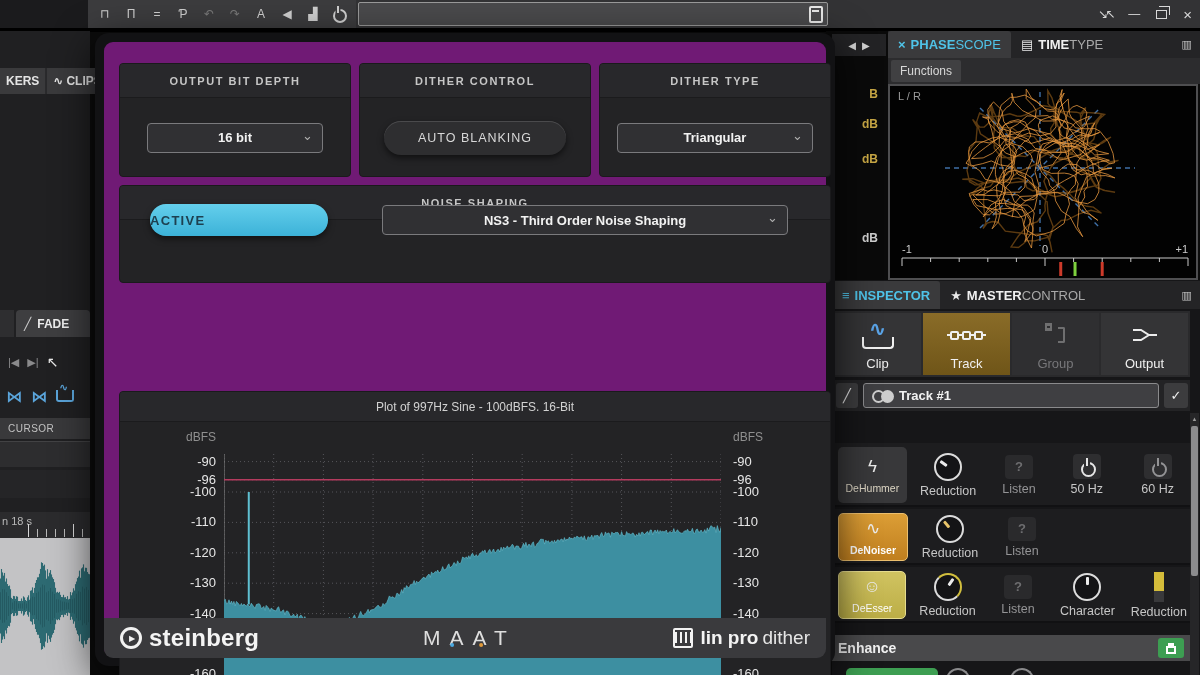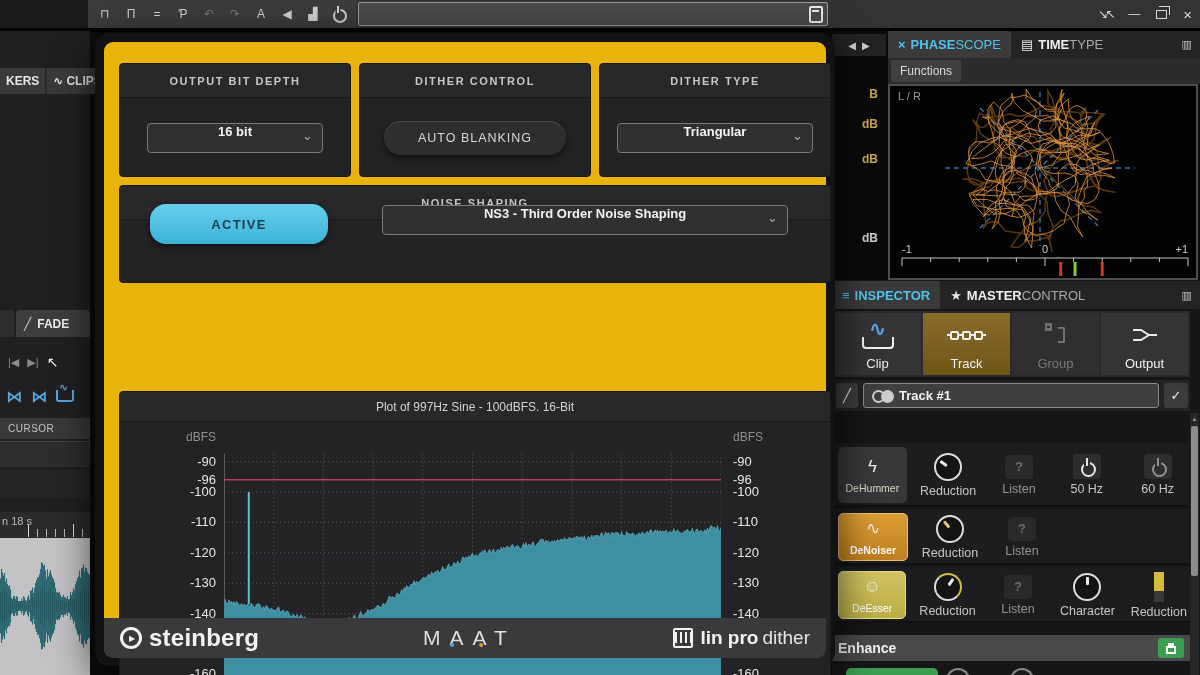--- a/index.html
+++ b/index.html
@@ -38,31 +38,31 @@
   .cursorbar{left:0;top:418px;width:90px;height:21px;background:#39393b;color:#c2c2c2;font-size:10px;display:flex;align-items:center;padding:0 8px;letter-spacing:.05em;}
   .lp-strip1{left:0;top:441px;width:90px;height:26px;background:#2d2d2f;border-top:1px solid #424244;}
   .lp-strip2{left:0;top:470px;width:90px;height:28px;background:#252527;}
   .ruler{left:0;top:512px;width:90px;height:26px;background:#2b2b2d;color:#b8b8b8;font-size:11px;}
   .ruler .lbl{position:absolute;left:2px;top:3px;}
   .ruler .ticks{position:absolute;left:28px;right:0;bottom:1px;height:8px;background-image:repeating-linear-gradient(90deg,#b8b8b8 0 1px,transparent 1px 9px);}
   .ruler .ticks2{position:absolute;left:28px;right:0;bottom:1px;height:13px;background-image:repeating-linear-gradient(90deg,#d8d8d8 0 1px,transparent 1px 45px);}
   .waveбlock{left:0;top:538px;width:90px;height:137px;}
   
   .plugin{left:95px;top:33px;width:740px;height:633px;background:#121214;border-radius:14px;box-shadow:0 10px 40px rgba(0,0,0,.75);}
-  .plugin-inner{position:absolute;left:9px;top:9px;right:9px;bottom:9px;background:#eab308;border-radius:9px;}
+  .plugin-inner{position:absolute;left:9px;top:9px;right:9px;bottom:9px;background:#701a75;border-radius:9px;}
   .gbox{background:#232325;border:1px solid #1a1a1c;border-radius:4px;overflow:hidden;position:relative;}
   .gbox-h{height:34px;background:#28282b;border-bottom:1px solid #1b1b1d;display:flex;align-items:center;justify-content:center;color:#c6c6c6;font-size:11px;font-weight:bold;letter-spacing:.14em;}
   .gbox-body{position:absolute;left:0;right:0;top:35px;bottom:0;display:flex;align-items:center;justify-content:center;}
   .row1{left:15px;top:21px;width:712px;height:114px;display:flex;gap:8px;}
   .row1 .gbox{flex:1;}
-  .dd{height:30px;background:#303033;border:1px solid #7a7a7d;border-radius:4px;display:flex;justify-content:center;color:#f2f2f2;font-weight:bold;font-size:13px;position:relative;cursor:pointer;}
+  .dd{height:30px;background:#303033;border:1px solid #7a7a7d;border-radius:4px;display:flex;align-items:center;justify-content:center;color:#f2f2f2;font-weight:bold;font-size:13px;position:relative;cursor:pointer;}
   .dd .chev{position:absolute;right:9px;top:4px;color:#b0b0b0;font-size:13px;font-weight:normal;}
   .pill-dark{width:182px;height:34px;border-radius:17px;background:#2e2e30;box-shadow:0 3px 6px rgba(0,0,0,.55), inset 0 1px 0 #4a4a4c;color:#d8d8d8;font-size:12.5px;letter-spacing:.08em;display:flex;align-items:center;justify-content:center;cursor:pointer;}
   .row2box{left:15px;top:143px;width:712px;height:98px;}
-  .pill-active{position:absolute;left:30px;top:18px;width:178px;height:40px;border-radius:16px;background:linear-gradient(#64cfec,#3cb2d8);box-shadow:0 3px 6px rgba(0,0,0,.5);color:#1d4050;font-weight:bold;font-size:13px;letter-spacing:.1em;display:flex;align-items:center;justify-content:center;cursor:pointer;}
+  .pill-active{position:absolute;left:30px;top:18px;width:178px;height:32px;border-radius:16px;background:linear-gradient(#64cfec,#3cb2d8);box-shadow:0 3px 6px rgba(0,0,0,.5);color:#1d4050;font-weight:bold;font-size:13px;letter-spacing:.1em;display:flex;align-items:center;justify-content:flex-start;cursor:pointer;}
   .ns-dd{position:absolute;left:262px;top:19px;width:406px;}
   .plotbox{left:15px;top:251px;width:712px;height:314px;}
   .plot-title{height:30px;background:#28282b;border-bottom:1px solid #1b1b1d;display:flex;align-items:center;justify-content:center;color:#d2d2d2;font-size:12px;}
   .ylab{position:absolute;width:96px;color:#e6e6e6;font-size:13px;}
   .ylab-l{text-align:right;}
   .ylab-r{text-align:left;}
   .unit{color:#8f8f8f;font-size:12px;}
   .pfooter{left:0px;top:576px;width:100%;height:40px;background:#3a3a3d;border-radius:0 0 9px 9px;display:flex;align-items:center;}
   .stein{display:flex;align-items:center;gap:7px;margin-left:16px;}
   .stein .circ{width:22px;height:22px;border:3px solid #f2f2f2;border-radius:50%;display:flex;align-items:center;justify-content:center;color:#f2f2f2;font-size:8px;padding-left:2px;}

